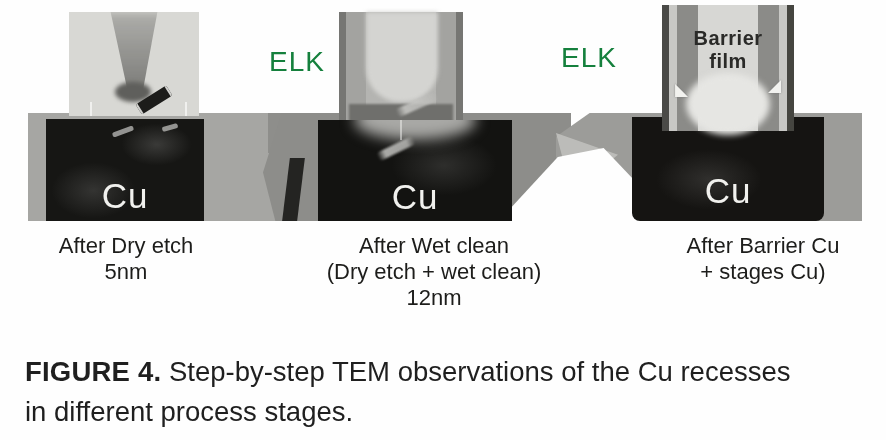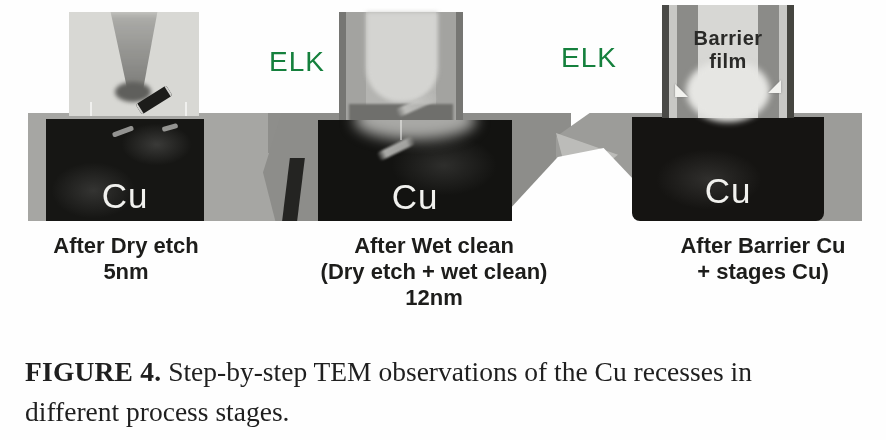--- a/index.html
+++ b/index.html
@@ -35,21 +35,21 @@
     box-shadow:inset 6px 0 0 -4px #cfcfcc, inset -10px 0 0 -8px #cfcfcc;}
   .tick{position:absolute;width:2px;height:14px;background:#f4f4f2;opacity:.85;}
 
   .trench2{left:339px;top:12px;width:124px;height:118px;
     background:linear-gradient(90deg,#767673 0 6%,#a3a3a0 6% 22%,#b4b4b1 22% 78%,#a3a3a0 78% 94%,#767673 94% 100%);}
   .trench2-via{position:absolute;left:27px;top:0;width:72px;height:90px;background:#d4d4d1;
     border-radius:0 0 34px 34px;filter:blur(2px);}
   .trench2-foot{position:absolute;left:10px;top:92px;width:104px;height:26px;background:#6f6f6c;
     filter:blur(1px);}
 
-  .trench3{left:662px;top:5px;width:132px;height:113px;
+  .trench3{left:662px;top:5px;width:132px;height:126px;
     background:linear-gradient(90deg,#4a4a47 0 5%,#c8c8c5 5% 11%,#8b8b88 11% 27%,#d7d7d4 27% 73%,#8b8b88 73% 89%,#c8c8c5 89% 95%,#454540 95% 100%);}
   .trench3-bulb{position:absolute;left:24px;bottom:-4px;width:84px;height:62px;background:#e6e6e3;
     border-radius:50%;filter:blur(3px);}
   .barrier-label{position:absolute;left:0;top:22px;width:100%;text-align:center;
     font-weight:bold;font-size:20px;line-height:23px;color:#2a2a28;letter-spacing:.5px;}
   .barr-arrow{position:absolute;font-size:17px;color:#f2f2ef;text-shadow:0 0 2px #777;}
   .barr-arrow.left{left:13px;top:74px;}
   .barr-arrow.right{right:13px;top:70px;}
 
   
@@ -63,24 +63,24 @@
   .cu2-dish{position:absolute;left:36px;top:-20px;width:122px;height:40px;background:#a8a8a5;
     border-radius:50%;filter:blur(7px);}
   .cu3{left:632px;top:117px;width:192px;height:104px;border-radius:0 0 8px 8px;
     background:radial-gradient(70px 40px at 40% 60%,#302f2d,transparent 75%),#151412;}
   .scratch{position:absolute;background:#c9c9c6;opacity:.7;border-radius:2px;}
   .annot-streak{position:absolute;height:9px;border-radius:4px;filter:blur(1px);opacity:.8;
     background:linear-gradient(90deg,transparent,#d0d0cd 20%,#bdbdba 80%,transparent);}
 
   
   .elk{position:absolute;font-size:28px;font-weight:500;color:#15803d;letter-spacing:1px;margin-left:36px;}
-  .panel-caption{position:absolute;text-align:center;font-weight:bold;color:#1d1d1b;
+  .panel-caption{position:absolute;text-align:center;font-weight:normal;color:#1d1d1b;
     font-size:22px;line-height:26px;}
   .fig-caption{position:absolute;left:25px;top:352px;width:770px;font-size:27.5px;
-    line-height:40px;color:#1f1f1f;font-family:Liberation Serif, serif;}
+    line-height:40px;color:#1f1f1f;}
   .fig-caption .tag{font-weight:800;letter-spacing:.2px;}
 </style>
 </head>
 <body>
 
 <div class="stage">
 
   <div class="band band-left"></div>
   <div class="abs band-left-wedge"></div>
   <div class="band band-mid"></div>

